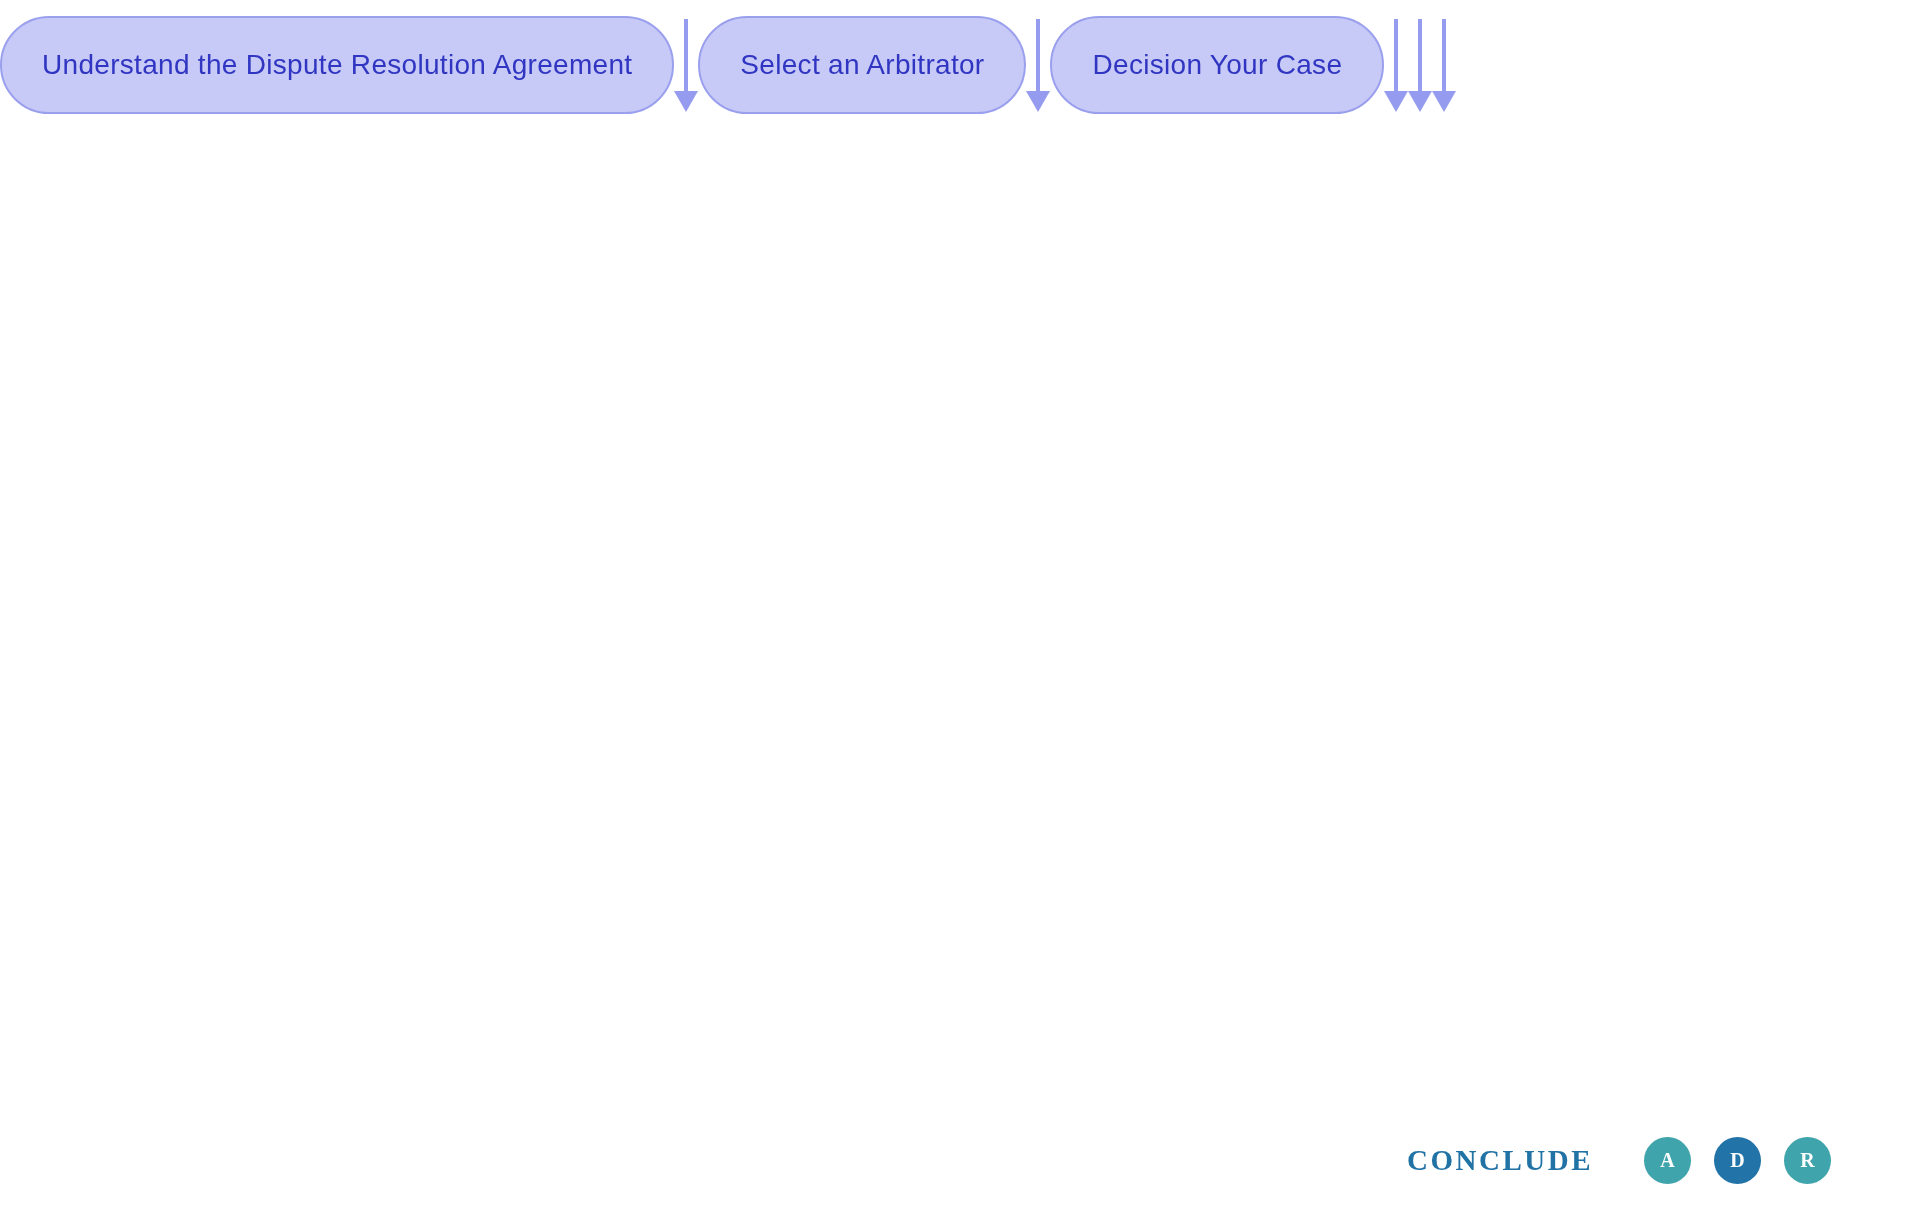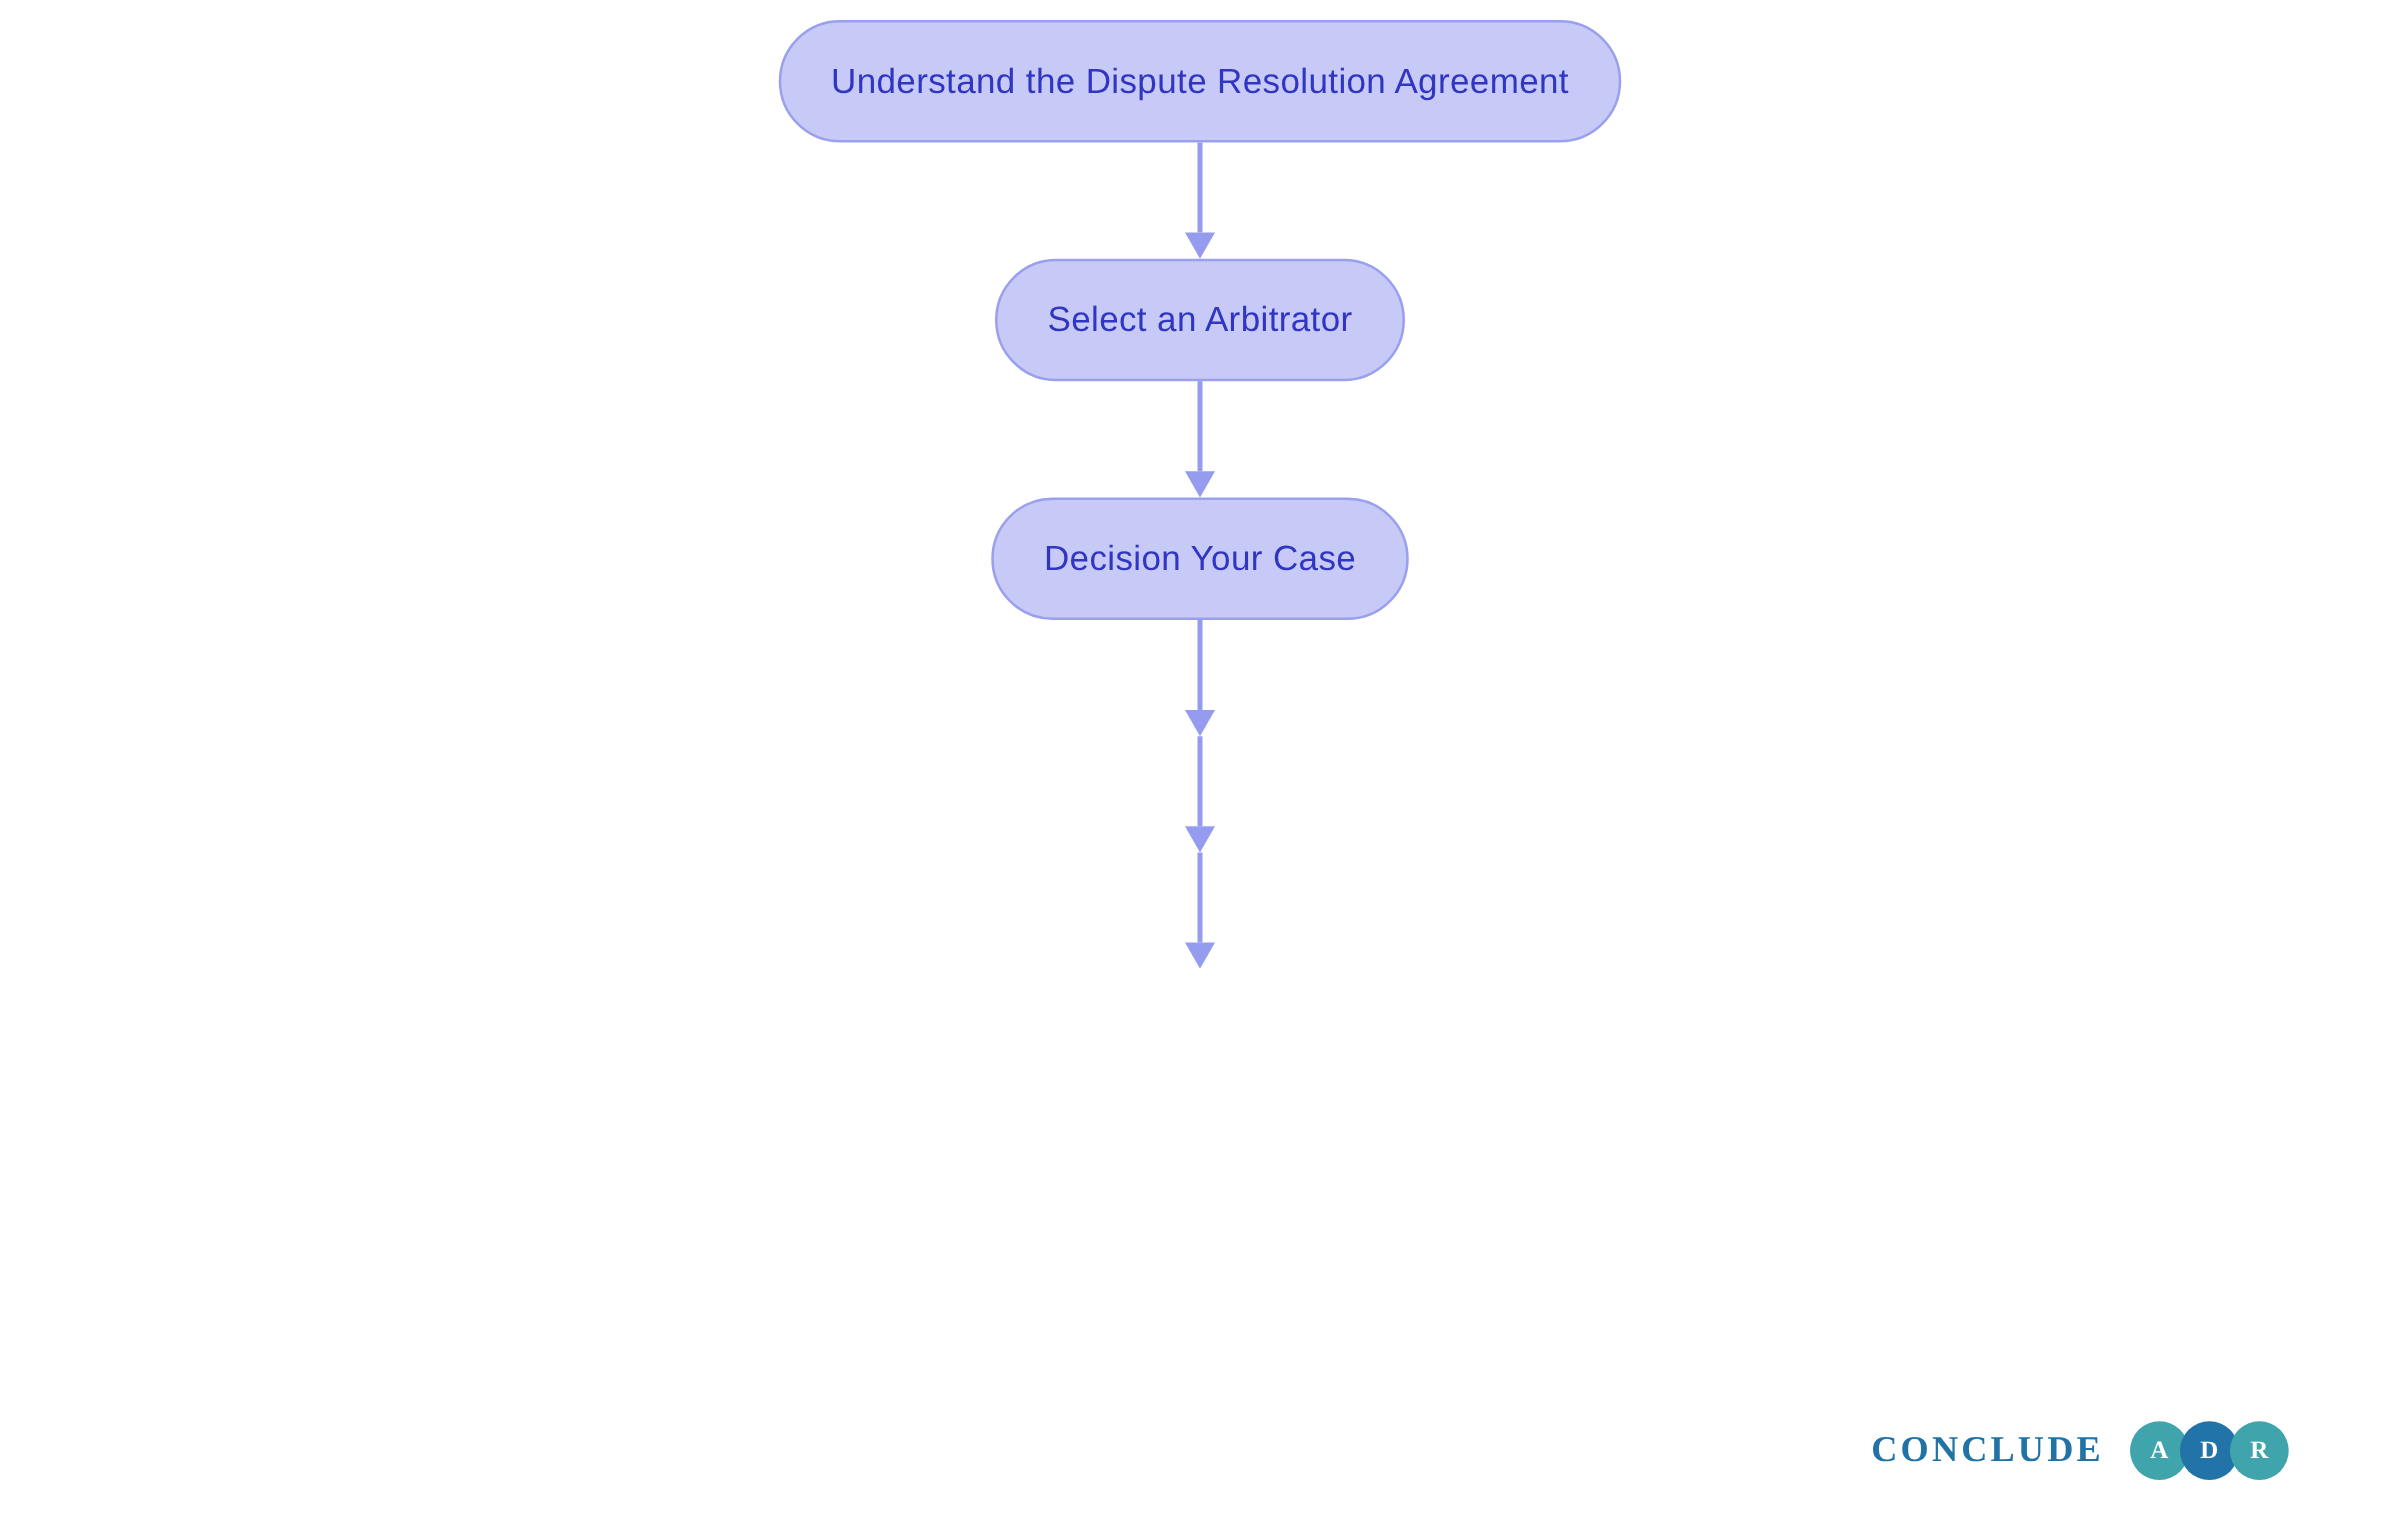--- a/index.html
+++ b/index.html
@@ -13,21 +13,21 @@
     background: var(--background, #ffffff);
     font-family: "Liberation Sans", sans-serif;
     overflow: hidden;
   }
   .flow {
     position: absolute;
     top: 16px;
     left: 0;
     width: 100%;
     display: flex;
-    flex-direction: column;
+    flex-direction: row;
     align-items: center;
   }
   .flow-node {
     box-sizing: border-box;
     height: 98px;
     border-radius: 49px;
     background: var(--node-fill, #c7c9f7);
     border: 2px solid var(--node-border, #9aa0ee);
     color: var(--node-text, #3036c2);
     display: flex;
@@ -55,20 +55,21 @@
     border-left: 12px solid transparent;
     border-right: 12px solid transparent;
     border-top: 21px solid var(--arrow, #959bef);
   }
   .logo {
     position: absolute;
     right: 89px;
     bottom: 31px;
     display: flex;
     align-items: center;
+    gap: 30px;
   }
   .logo .wordmark {
     font-family: "Liberation Serif", serif;
     font-weight: bold;
     font-size: 29px;
     letter-spacing: 2.5px;
     color: var(--logo-wordmark, #2273a5);
     margin-right: 21px;
   }
   .adr-circle {

